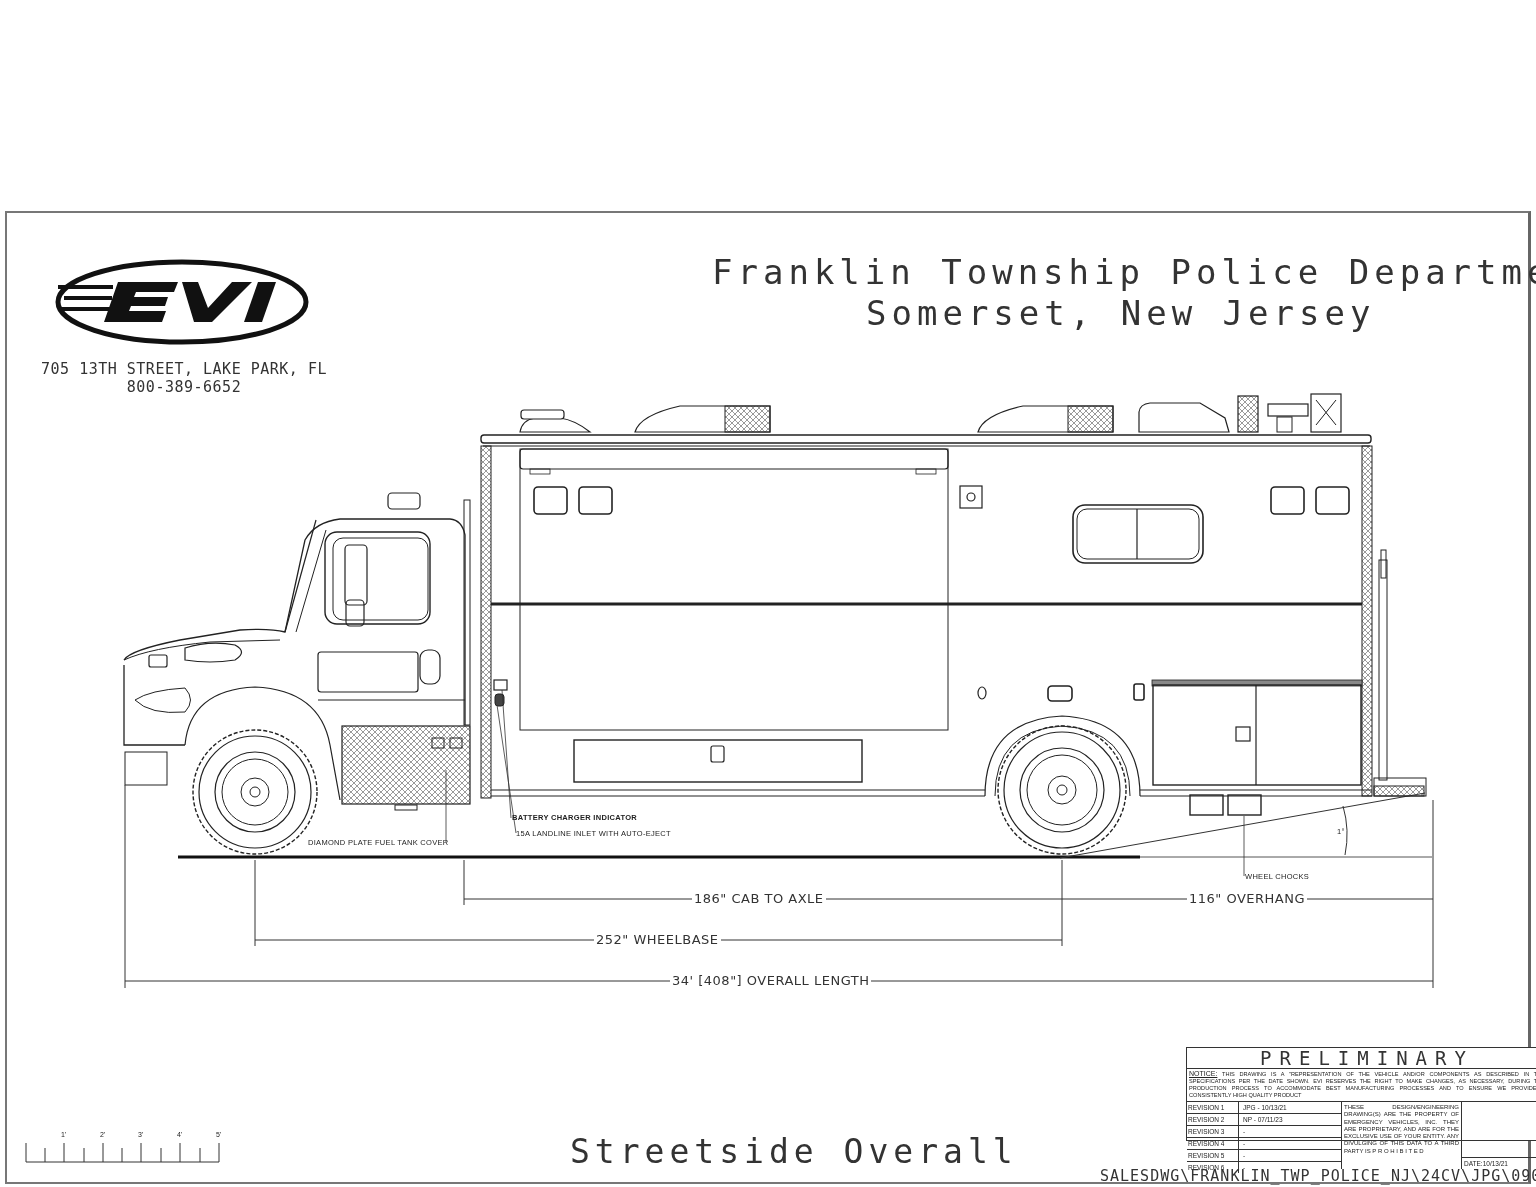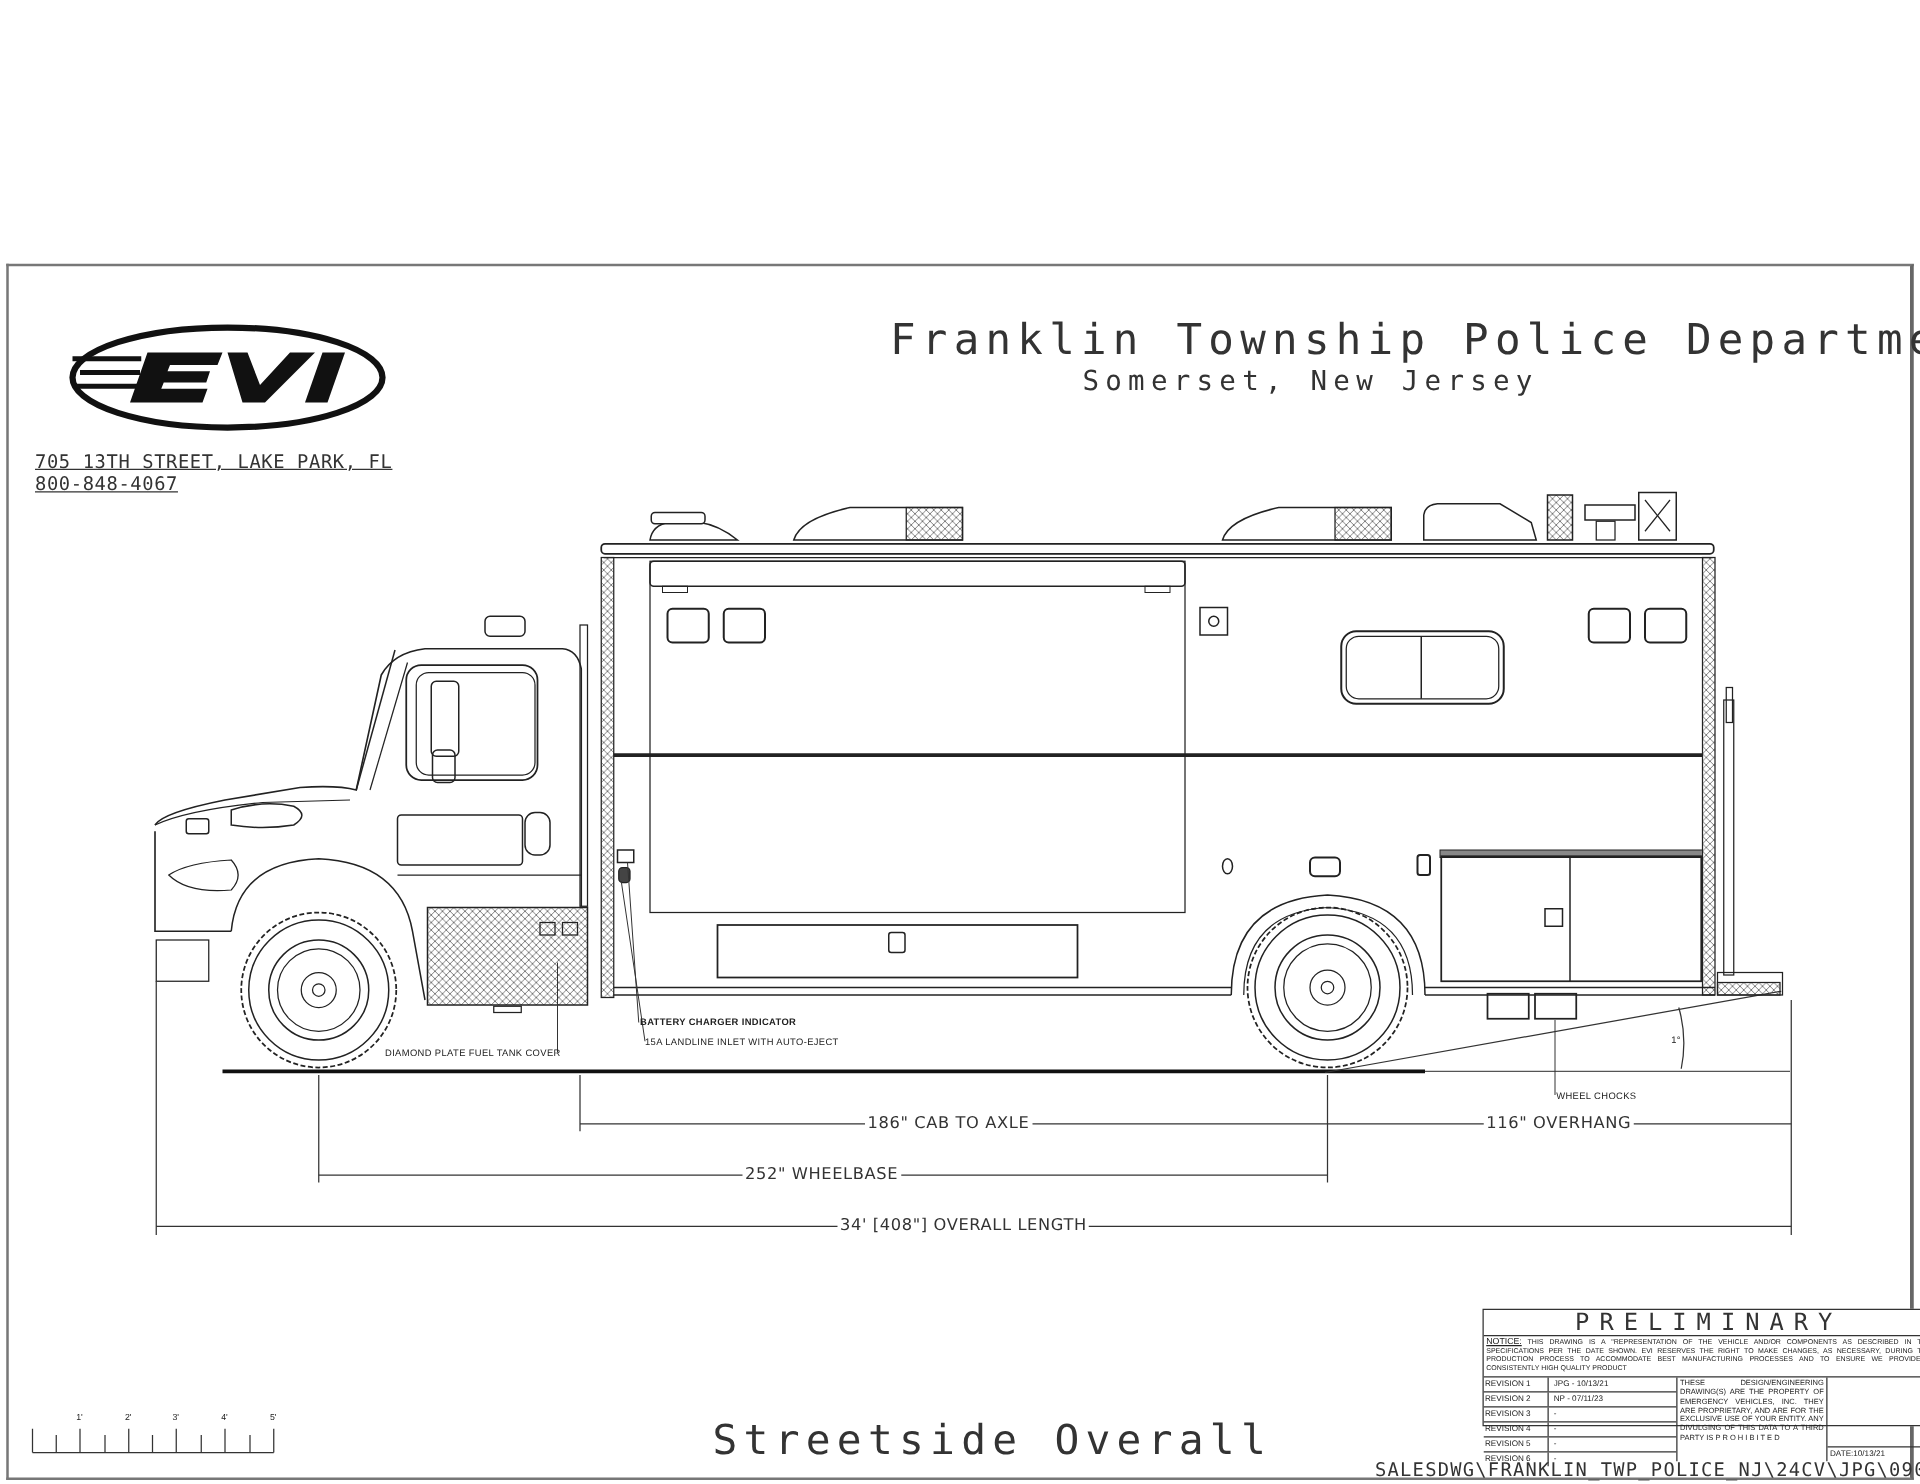--- a/index.html
+++ b/index.html
@@ -1,22 +1,22 @@
 <!DOCTYPE html>
 <html><head>
 <meta charset="utf-8">
 <style>
   html,body{margin:0;padding:0;background:#ffffff;}
   body{width:1536px;height:1187px;position:relative;overflow:hidden;font-family:"DejaVu Sans Mono","Liberation Mono",monospace;color:#222;}
   .sheet{position:absolute;left:5px;top:211px;width:1526px;height:973px;border:2px solid #777;border-right:3px solid #666;box-sizing:border-box;}
   .abs{position:absolute;}
   .cad{font-family:"DejaVu Sans Mono","Liberation Mono",monospace;font-weight:100;color:#333;}
   .title1{left:712px;top:252px;font-size:34px;letter-spacing:5px;white-space:nowrap;}
-  .title2{left:866px;top:293px;font-size:22px;letter-spacing:5px;white-space:nowrap;}
-  .addr{left:28px;top:360px;width:312px;text-align:left;font-size:15px;line-height:18px;letter-spacing:0.5px;text-decoration:underline;}
+  .title2{left:866px;top:293px;font-size:34px;letter-spacing:5px;white-space:nowrap;}
+  .addr{left:28px;top:360px;width:312px;text-align:center;font-size:15px;line-height:18px;letter-spacing:0.5px;}
   .view-title{left:570px;top:1132px;font-size:33px;letter-spacing:5px;white-space:nowrap;}
   .callout{font-family:"Liberation Sans","DejaVu Sans",sans-serif;font-size:7.5px;letter-spacing:0.3px;color:#222;white-space:nowrap;}
   .dimtxt{font-family:"DejaVu Sans","Liberation Sans",sans-serif;font-size:13px;color:#333;background:#fff;padding:0 2px;white-space:nowrap;letter-spacing:0.5px;}
   .tb{left:1170px;top:1047px;width:362px;height:94px;border:1px solid #333;box-sizing:border-box;background:#fff;margin-left:16px;}
   .tb-prelim{height:20px;border-bottom:1px solid #333;text-align:center;font-size:19px;letter-spacing:8px;line-height:20px;color:#333;}
   .tb-notice{height:30px;border-bottom:1px solid #333;font-family:"Liberation Sans",sans-serif;font-size:5.6px;line-height:7px;padding:1px 2px;text-align:justify;overflow:hidden;}
   .tb-notice u{font-size:7px;}
   .tb-bottom{display:flex;height:67px;}
   .tb-rev{width:154px;border-right:1px solid #333;}
   .tb-rev-row{display:flex;height:11px;border-bottom:1px solid #333;font-family:"Liberation Sans",sans-serif;font-size:6.5px;line-height:11px;}
@@ -217,21 +217,21 @@
     <line x1="161" y1="1148" x2="161" y2="1162"></line>
     <line x1="200" y1="1148" x2="200" y2="1162"></line>
   </g>
 </svg>
 
 <div class="abs cad title1">Franklin Township Police Department</div>
 <div class="abs cad title2">Somerset, New Jersey</div>
 
 <div class="abs cad addr">
   <div>705 13TH STREET, LAKE PARK, FL</div>
-  <div>800-848-4067</div>
+  <div>800-389-6652</div>
 </div>
 
 <div class="abs callout" style="left:308px;top:838px;">DIAMOND PLATE FUEL TANK COVER</div>
 <div class="abs callout" style="left:512px;top:813px;font-weight:bold;">BATTERY CHARGER INDICATOR</div>
 <div class="abs callout" style="left:516px;top:829px;">15A LANDLINE INLET WITH AUTO-EJECT</div>
 <div class="abs callout" style="left:1245px;top:872px;">WHEEL CHOCKS</div>
 <div class="abs callout" style="left:1337px;top:827px;">1°</div>
 
 <div class="abs dimtxt" style="left:692px;top:891px;">186" CAB TO AXLE</div>
 <div class="abs dimtxt" style="left:1187px;top:891px;">116" OVERHANG</div>

